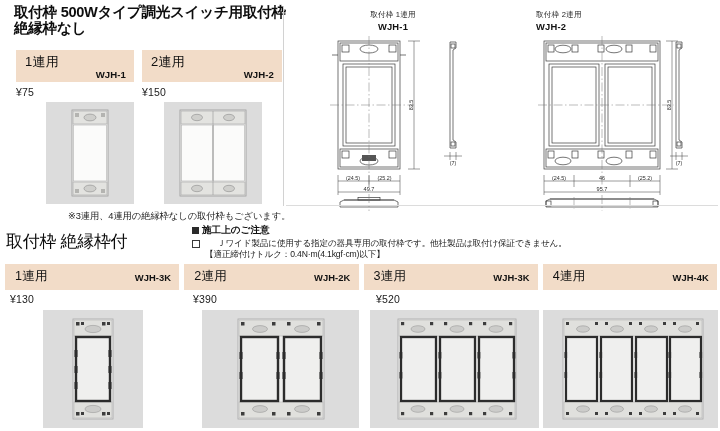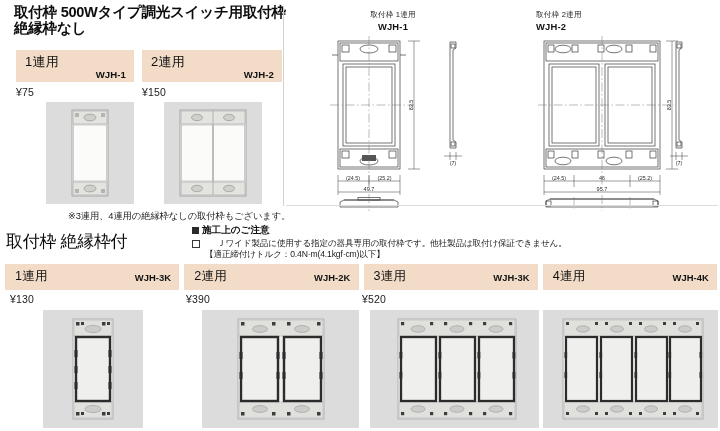--- a/index.html
+++ b/index.html
@@ -237,21 +237,21 @@
     font-weight: bold;
     letter-spacing: 0.1px;
     color: #111;
   }
 
   .price-row-bot {
     position: absolute;
     left: 5px; top: 293px;
     width: 712px;
     display: flex;
-    gap: 1px;
+    gap: 8px;
   }
   .price-b {
     width: 175px;
     font-size: 10.5px;
     color: #1a1a1a;
     letter-spacing: 0.2px;
     padding-left: 5px;
     box-sizing: border-box;
   }
 

